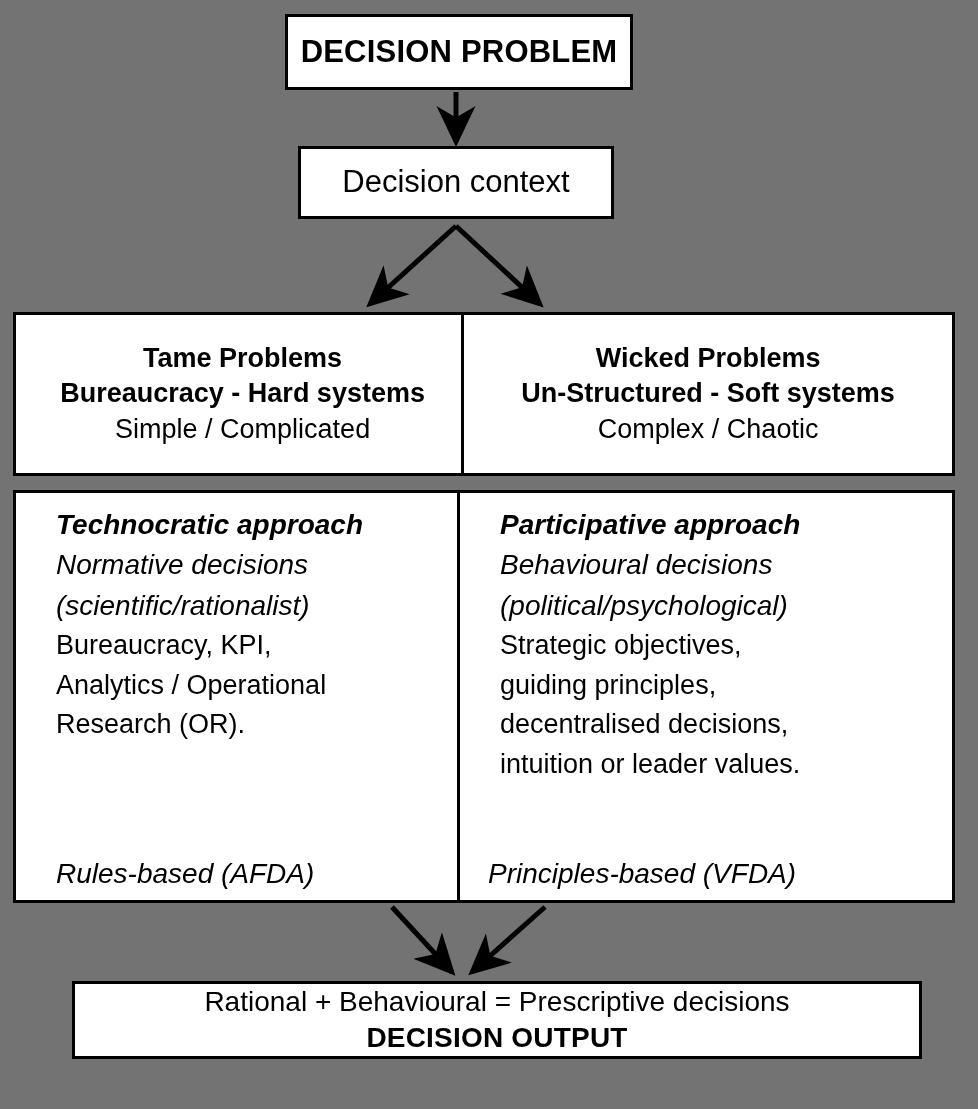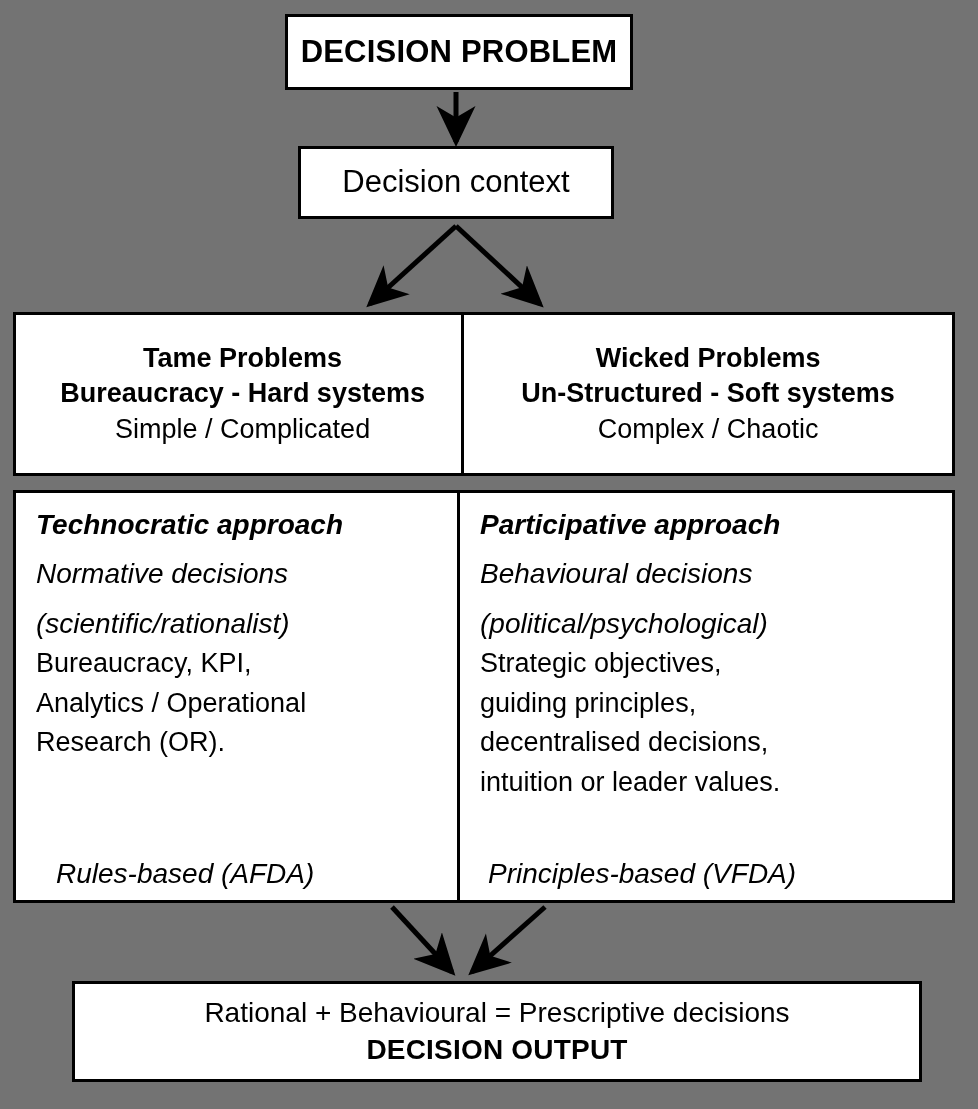--- a/index.html
+++ b/index.html
@@ -125,21 +125,21 @@
     box-sizing: border-box;
     border: 3px solid #000000;
     background: #ffffff;
     display: flex;
   }
   #row-approaches .cell {
     box-sizing: border-box;
     display: flex;
     flex-direction: column;
     justify-content: flex-start;
-    padding: 12px 8px 0 20px;
+    padding: 12px 8px 0 40px;
     position: relative;
   }
   #cell-technocratic {
     width: 444px;
     border-right: 3px solid #000000;
   }
   #cell-participative {
     width: 416px;
     padding-left: 28px;
   }
@@ -148,21 +148,20 @@
     font-weight: bold;
     font-style: italic;
     line-height: 1.44;
     white-space: nowrap;
   }
   .appr-italic {
     font-size: 28px;
     font-style: italic;
     line-height: 1.44;
     white-space: nowrap;
-    margin-top: 9px;
   }
   .appr-plain {
     font-size: 27px;
     line-height: 1.47;
     white-space: nowrap;
   }
   .appr-footer {
     position: absolute;
     left: 40px;
     bottom: 8px;
@@ -173,21 +172,21 @@
   }
   #cell-participative .appr-footer {
     left: 28px;
   }
 
   
   #box-decision-output {
     left: 72px;
     top: 981px;
     width: 850px;
-    height: 101px;
+    height: 78px;
     border-width: 3px;
     justify-content: center;
     align-items: center;
   }
   #box-decision-output .out-line1 {
     font-size: 28px;
     text-align: center;
     line-height: 1.3;
   }
   #box-decision-output .out-line2 {

